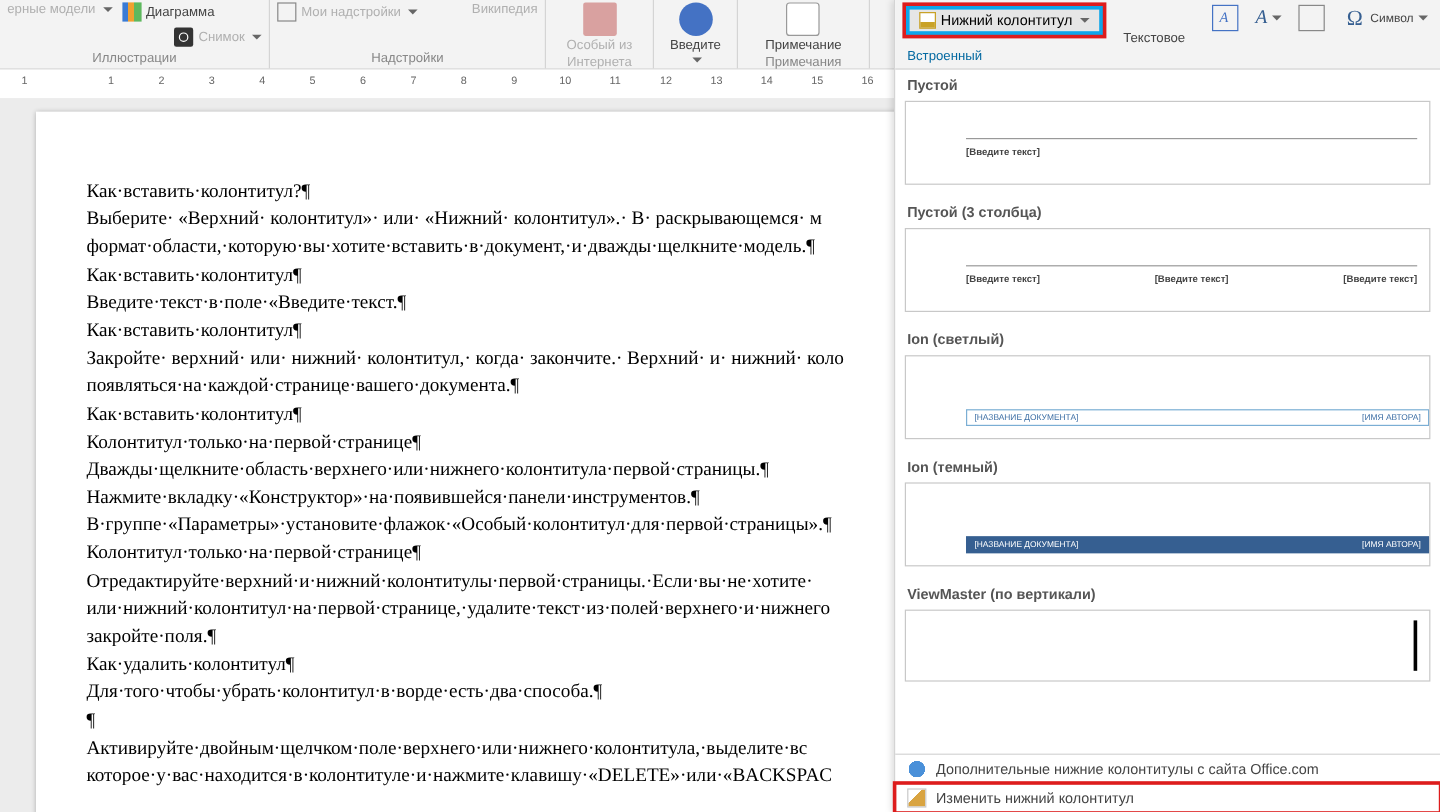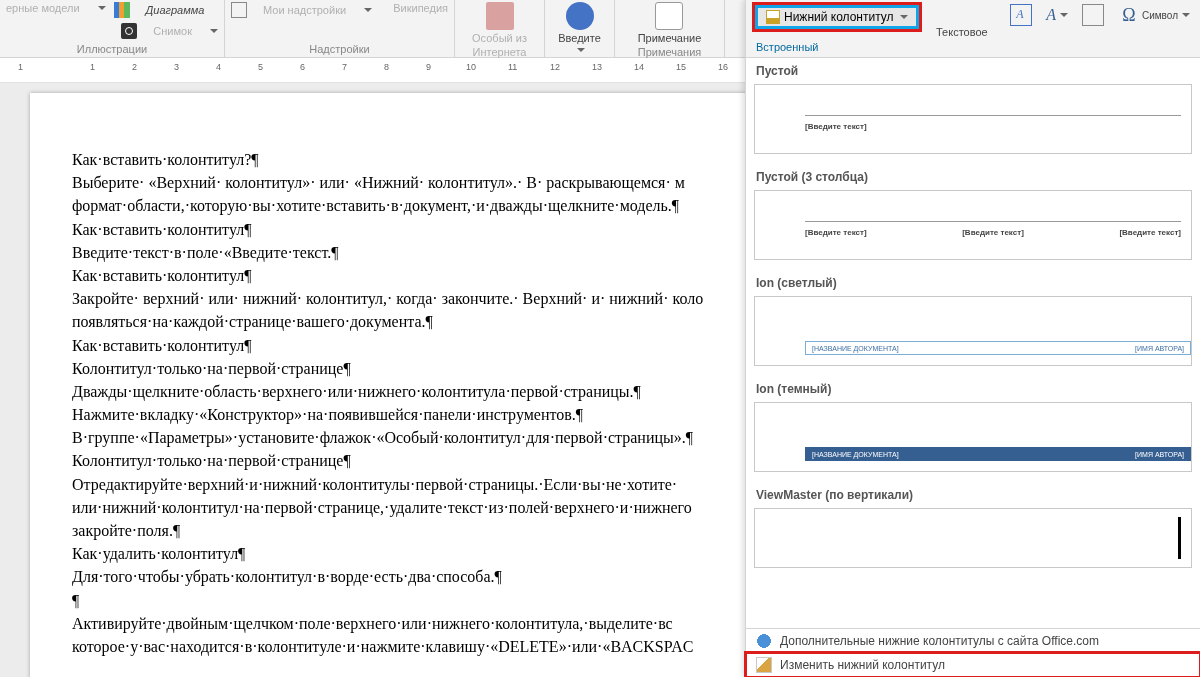--- a/index.html
+++ b/index.html
@@ -2,22 +2,22 @@
 <html><head>
 <meta charset="utf-8">
 <style>
 * { margin: 0; padding: 0; box-sizing: border-box; }
 body { font-family: "Segoe UI", Tahoma, sans-serif; font-size: 12px; background: #fff; width: 1200px; height: 677px; overflow: hidden; position: relative; }
 
 
 .ribbon { height: 58px; background: #f3f3f3; border-bottom: 1px solid #d4d4d4; display: flex; }
 .ribbon-group { border-right: 1px solid #d4d4d4; display: flex; flex-direction: column; justify-content: space-between; padding: 2px 6px; }
 .ribbon-group-items { display: flex; flex-wrap: wrap; align-items: flex-start; gap: 2px 8px; flex: 1; }
-.ribbon-btn { display: flex; align-items: center; gap: 16px; color: #b0b0b0; font-size: 11px; cursor: pointer; }
-.ribbon-btn.enabled { color: #444; font-style: italic; }
+.ribbon-btn { display: flex; align-items: center; gap: 4px; color: #b0b0b0; font-size: 11px; cursor: pointer; }
+.ribbon-btn.enabled { color: #444; }
 .ribbon-btn .ricon { width: 16px; height: 16px; display: inline-block; }
 .ribbon-group-label { text-align: center; font-size: 11px; color: #888; padding-top: 2px; }
 
 
 .ribbon-bigbtn { display: flex; flex-direction: column; align-items: center; justify-content: flex-start; gap: 2px; color: #444; font-size: 11px; cursor: pointer; padding: 0 4px; min-width: 50px; }
 .ribbon-bigbtn .ricon-big { width: 28px; height: 28px; display: inline-block; }
 
 
 .ruler-wrap { height: 25px; background: #fff; border-bottom: 1px solid #e1e1e1; position: relative; overflow: hidden; font-size: 9px; color: #666; }
 .ruler-tick { position: absolute; top: 4px; }

